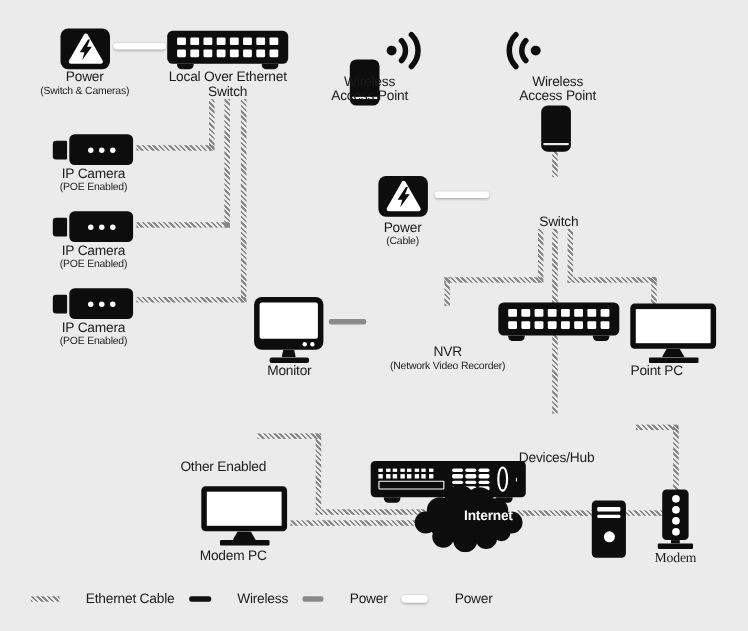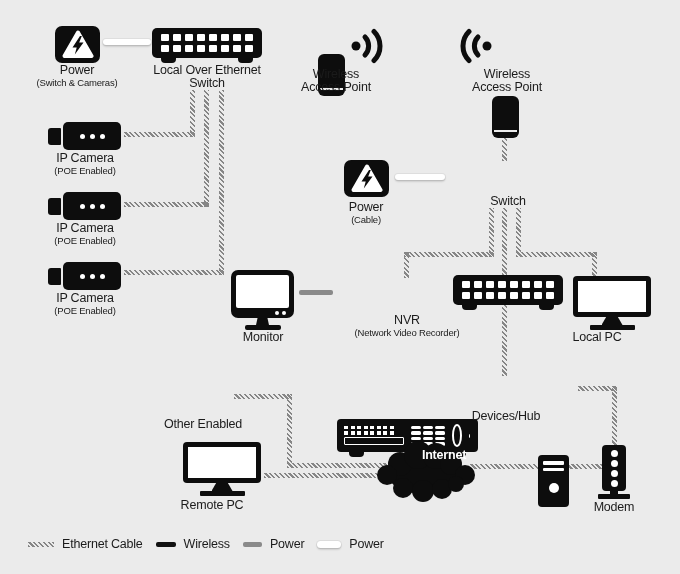--- a/index.html
+++ b/index.html
@@ -97,21 +97,21 @@
   .modembody > div { width:7px; height:7px; background:#fff; border-radius:50%; }
   .modemstem { width:8px; height:3px; background:#0d0d0d; }
   .modembase { width:32px; height:5px; background:#0d0d0d; border-radius:1px; }
 
   
   .cloudtext { position:absolute; transform:translateX(-50%); color:#fff;
     font-size:12.5px; font-weight:bold; z-index:4; letter-spacing:-0.2px; }
 
   
   .legend { position:absolute; left:28px; top:537px; display:flex; align-items:center; z-index:5; }
-  .legend .lgl { font-size:12.5px; letter-spacing:-0.2px; margin:0 13px 0 8px; }
+  .legend .lgl { font-size:12.5px; letter-spacing:-0.2px; margin:0 13px 0 24px; }
   .sw-eth { width:26px; height:5px; }
   .sw-wire { width:20px; height:5px; }
   .sw-coax { width:19px; height:5px; background:#8a8a8a; border-radius:2px; }
   .sw-pwr { width:24px; height:7px; background:#fff; border-radius:4px;
     box-shadow:0 0 0 1px rgba(0,0,0,0.06), 0 1.5px 2px rgba(0,0,0,0.18); }
 </style>
 </head>
 <body>
 
 <div class="stage">
@@ -327,63 +327,63 @@
     <div class="bar" style="top:12.5px;"></div>
     <div class="circ"></div>
   </div>
   <div class="dev" style="left:573px;top:276px;width:78px;">
     <div class="pcmonframe">
         <div class="pcmonscreen"></div>
       </div>
     <div class="pcmonneck"></div>
     <div class="pcmonbase"></div>
   </div>
-  <div class="lbl" style="left:597px;top:331px;">Local PC</div>
+  <div class="lbl" style="left:597px;top:331px;">Point PC</div>
 
   <div class="lbl" style="left:506px;top:410px;">Devices/Hub</div>
 
   <div class="lbl" style="left:203px;top:418px;">Other Enabled</div>
 
   <div class="dev" style="left:183px;top:442px;width:78px;">
     <div class="pcmonframe">
         <div class="pcmonscreen"></div>
       </div>
     <div class="pcmonneck"></div>
     <div class="pcmonbase"></div>
   </div>
-  <div class="lbl" style="left:212px;top:499px;">Remote PC</div>
+  <div class="lbl" style="left:212px;top:499px;">Modem PC</div>
 
   <svg class="dev" style="left:376px;top:438px;" width="100" height="64" viewBox="0 0 100 64">
     <g fill="#0d0d0d">
       <ellipse cx="50" cy="37" rx="38" ry="19"></ellipse>
       <circle cx="24" cy="26" r="12"></circle>
       <circle cx="42" cy="17" r="14"></circle>
       <circle cx="60" cy="18" r="13"></circle>
       <circle cx="75" cy="26" r="11"></circle>
       <circle cx="11" cy="37" r="10"></circle>
       <circle cx="89" cy="37" r="10"></circle>
       <circle cx="27" cy="50" r="10"></circle>
       <circle cx="47" cy="53" r="11"></circle>
       <circle cx="66" cy="51" r="10"></circle>
       <circle cx="80" cy="46" r="8"></circle>
     </g>
   </svg>
-  <div class="cloudtext" style="left:426px;top:448px;padding-left:36px;">Internet</div>
+  <div class="cloudtext" style="left:426px;top:462px;padding-left:36px;">Internet</div>
 
   <div class="dev modem" style="left:598px;top:445px;width:32px;">
     <div class="modembody">
         <div></div>
         <div></div>
         <div></div>
         <div></div>
       </div>
     <div class="modemstem"></div>
     <div class="modembase"></div>
   </div>
-  <div class="lbl" style="left:614px;top:501px;">Modem</div>
+  <div class="lbl" style="left:614px;top:501px;font-family:Liberation Serif, serif;">Modem</div>
 
   <div class="legend">
     <div class="eth sw-eth" style="position:static;"></div>
     <div class="lgl">Ethernet Cable</div>
     <div class="wline sw-wire"></div>
     <div class="lgl">Wireless</div>
     <div class="sw-coax"></div>
     <div class="lgl">Power</div>
     <div class="sw-pwr"></div>
     <div class="lgl">Power</div>

